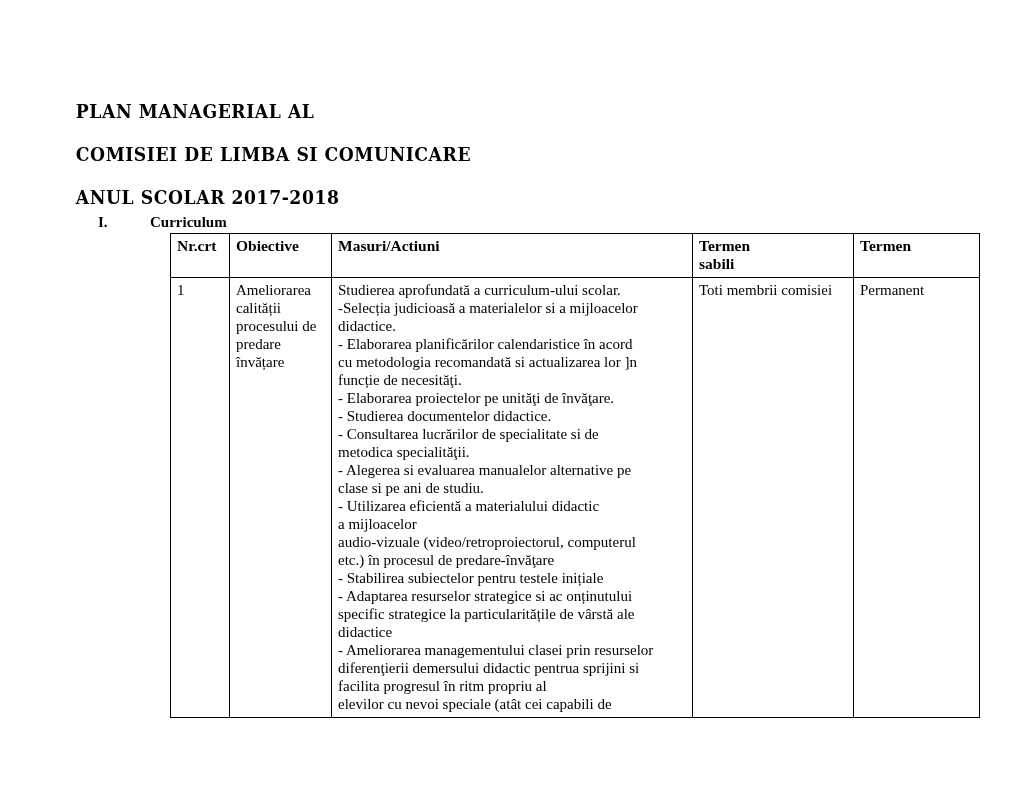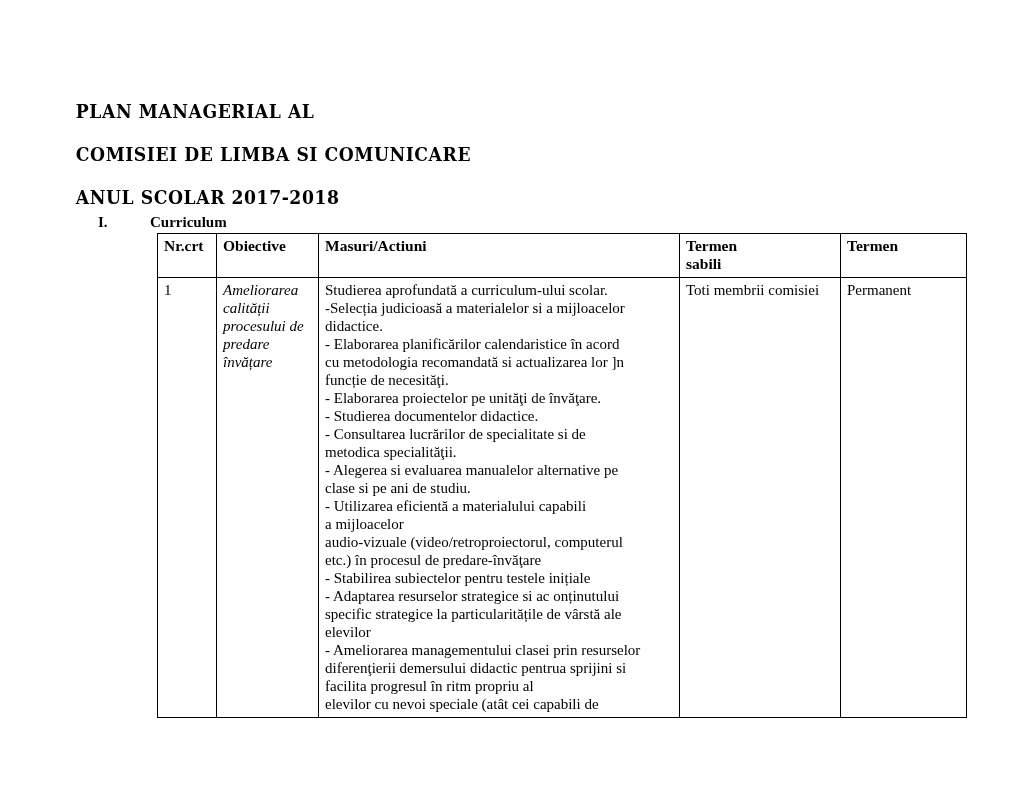--- a/index.html
+++ b/index.html
@@ -48,21 +48,21 @@
     line-height: 18px;
   }
   .section-heading .numeral {
     display: inline-block;
     width: 52px;
   }
 
   
   .plan-table {
     position: absolute;
-    left: 157px;
+    left: 170px;
     top: 233px;
     width: 809px;
     border-collapse: collapse;
     table-layout: fixed;
     font-size: 15px;
     border-radius: 9px;
   }
   .plan-table td,
   .plan-table th {
     border: 1.3px solid #000000;
@@ -81,21 +81,20 @@
   .col-nr      { width: 59px; }
   .col-obj     { width: 102px; }
   .col-mas     { width: 361px; }
   .col-resp    { width: 161px; }
   .col-term    { width: 126px; }
 
   .cell-nr { font-weight: bold; }
   .cell-obj {
     font-weight: bold;
     line-height: 22px;
-    font-style: italic;
   }
   .cell-mas {
     line-height: 22.2px;
   }
   .cell-mas .ln {
     display: block;
     white-space: nowrap;
   }
   .cell-resp, .cell-term {
     line-height: 22px;
@@ -153,28 +152,28 @@
         <span class="ln">didactice.</span>
         <span class="ln">- Elaborarea planificărilor calendaristice în acord</span>
         <span class="ln">cu metodologia recomandată si actualizarea lor ]n</span>
         <span class="ln">funcție de necesităţi.</span>
         <span class="ln">- Elaborarea proiectelor pe unităţi de învăţare.</span>
         <span class="ln">- Studierea documentelor didactice.</span>
         <span class="ln">- Consultarea lucrărilor de specialitate si de</span>
         <span class="ln">metodica specialităţii.</span>
         <span class="ln">- Alegerea si evaluarea manualelor alternative pe</span>
         <span class="ln">clase si pe ani de studiu.</span>
-        <span class="ln">- Utilizarea eficientă a materialului capabili</span>
+        <span class="ln">- Utilizarea eficientă a materialului didactic</span>
         <span class="ln"> a mijloacelor</span>
         <span class="ln">audio-vizuale (video/retroproiectorul, computerul</span>
         <span class="ln">etc.) în procesul de predare-învăţare</span>
         <span class="ln">- Stabilirea subiectelor pentru testele inițiale</span>
         <span class="ln">- Adaptarea resurselor strategice si ac onținutului</span>
         <span class="ln">specific strategice la particularitățile de vârstă ale</span>
-        <span class="ln">elevilor</span>
+        <span class="ln">didactice</span>
         <span class="ln">- Ameliorarea managementului clasei prin resurselor</span>
         <span class="ln">diferenţierii demersului didactic pentrua sprijini si</span>
         <span class="ln">facilita progresul în ritm propriu al</span>
         <span class="ln">elevilor cu nevoi speciale (atât cei capabili de</span>
       </td>
       <td class="cell-resp">Toti membrii comisiei</td>
       <td class="cell-term">Permanent</td>
     </tr>
   </tbody>
 </table>

